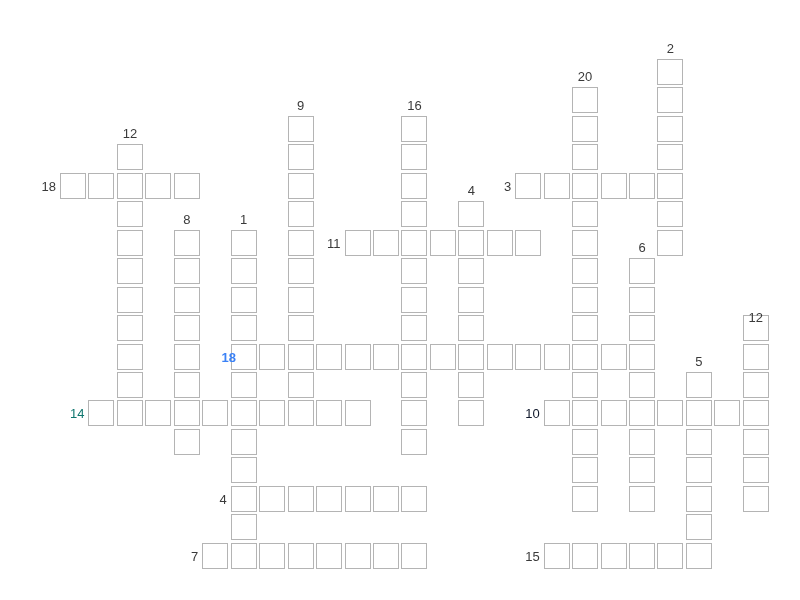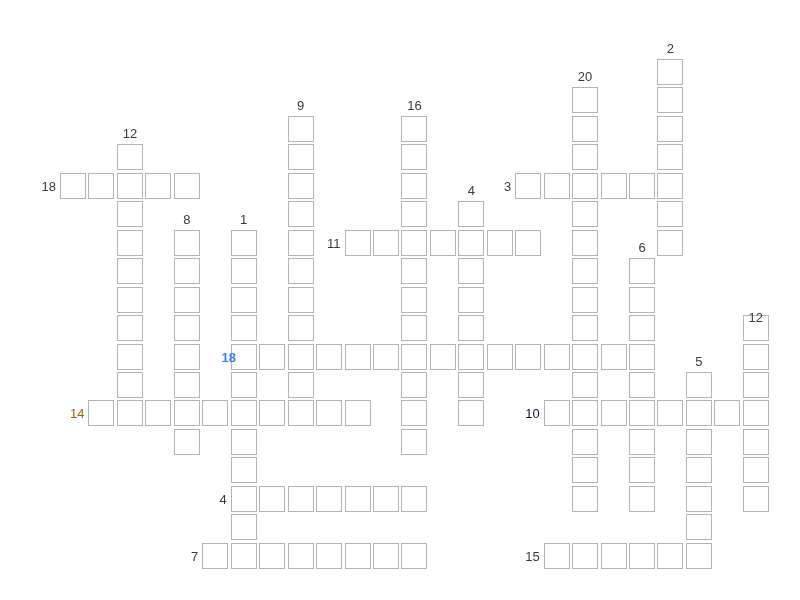--- a/index.html
+++ b/index.html
@@ -208,20 +208,20 @@
     <div class="clue-num down" style="color: rgb(58, 58, 58); left: 471.3px; top: 197.25px;">4</div>
     <div class="clue-num down" style="color: rgb(58, 58, 58); left: 698.9px; top: 367.95px;">5</div>
     <div class="clue-num down" style="color: rgb(58, 58, 58); left: 642px; top: 254.15px;">6</div>
     <div class="clue-num across" style="color: rgb(58, 58, 58); left: 198.25px; top: 555.65px;">7</div>
     <div class="clue-num down" style="color: rgb(58, 58, 58); left: 186.8px; top: 225.7px;">8</div>
     <div class="clue-num down" style="color: rgb(58, 58, 58); left: 300.6px; top: 111.9px;">9</div>
     <div class="clue-num across" style="color: #0f172a; left: 539.65px; top: 413.4px;">10</div>
     <div class="clue-num across" style="color: rgb(58, 58, 58); left: 340.5px; top: 242.7px;">11</div>
     <div class="clue-num down" style="color: rgb(58, 58, 58); left: 755.8px; top: 311.05px; margin-top: 13px;">12</div>
     <div class="clue-num across" style="color: rgb(58, 58, 58); left: 226.7px; top: 498.75px;">4</div>
-    <div class="clue-num across" style="color: #a16207; left: 84.45px; top: 413.4px;">14</div>
+    <div class="clue-num across" style="color: #0f766e; left: 84.45px; top: 413.4px;">14</div>
     <div class="clue-num down" style="color: rgb(58, 58, 58); left: 129.9px; top: 140.35px;">12</div>
     <div class="clue-num down" style="color: rgb(58, 58, 58); left: 414.4px; top: 111.9px;">16</div>
     <div class="clue-num across" style="color: rgb(58, 58, 58); left: 539.65px; top: 555.65px;">15</div>
     <div class="clue-num across" style="color: #3b82f6; left: 236px; top: 356.5px; font-weight: bold;">18</div>
     <div class="clue-num across" style="color: rgb(58, 58, 58); left: 56px; top: 185.8px;">18</div>
     <div class="clue-num down" style="color: rgb(58, 58, 58); left: 585.1px; top: 83.45px;">20</div>
   </div>
 
 </body></html>

